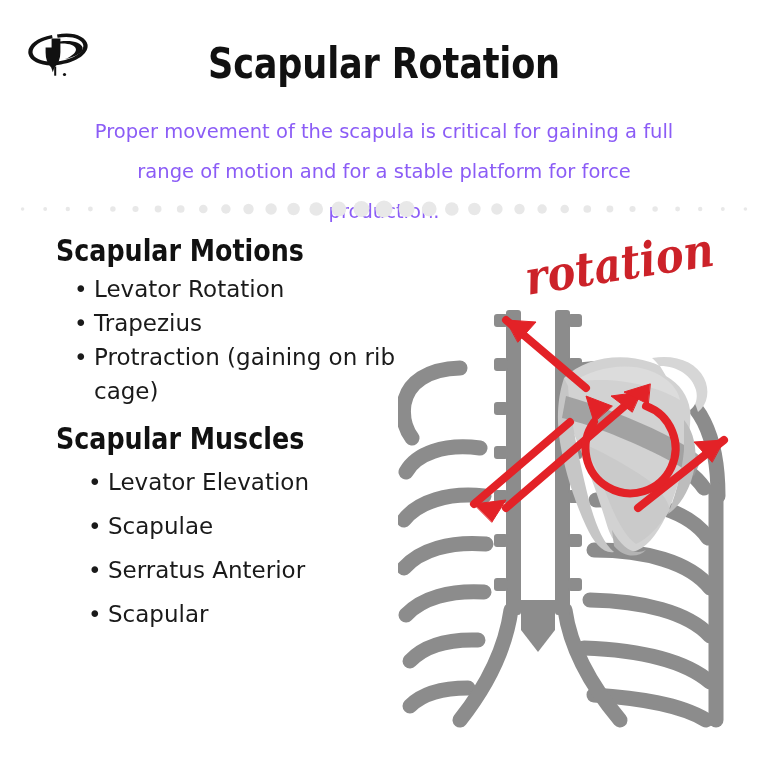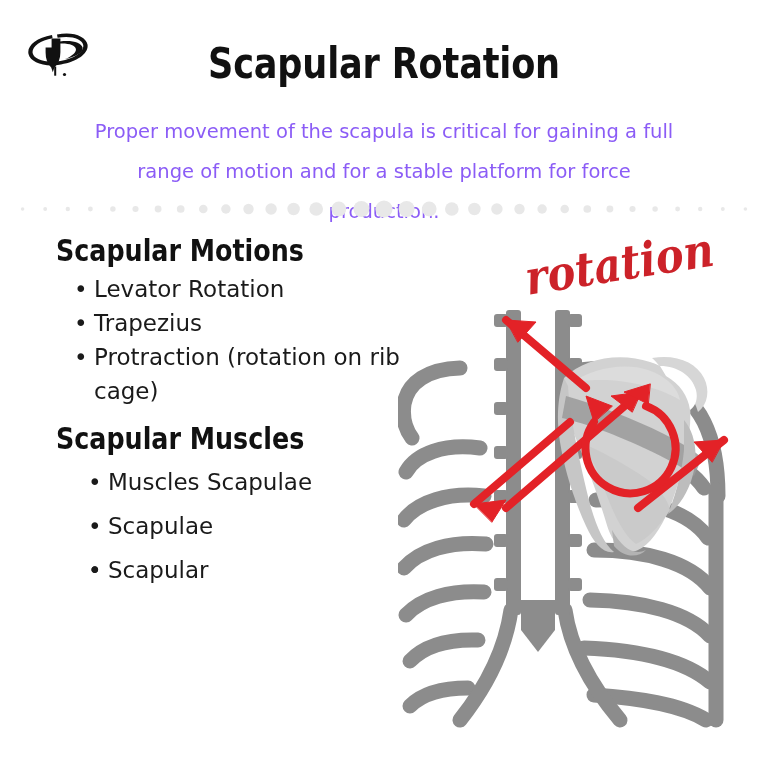--- a/index.html
+++ b/index.html
@@ -137,37 +137,38 @@
       <li>
         <span class="bul">•</span>
         <span>Levator Rotation</span>
       </li>
       <li>
         <span class="bul">•</span>
         <span>Trapezius</span>
       </li>
       <li>
         <span class="bul">•</span>
-        <span>Protraction (rotation on rib cage)</span>
+        <span>Protraction (gaining on rib cage)</span>
       </li>
     </ul>
 
     <h2 class="sec-head muscles">Scapular Muscles</h2>
 
     <ul class="blist muscles">
       <li>
         <span class="bul">•</span>
-        <span>Muscles Scapulae</span>
+        <span>Levator Elevation</span>
       </li>
       <li>
         <span class="bul">•</span>
         <span>Scapulae</span>
       </li>
       <li>
         <span class="bul">•</span>
+        <span>Serratus Anterior</span>
       </li>
       <li>
         <span class="bul">•</span>
         <span>Scapular</span>
       </li>
     </ul>
   </div>
 
   <div class="script-word">
     <svg viewBox="0 0 200 72" width="200" height="72" aria-hidden="true">

